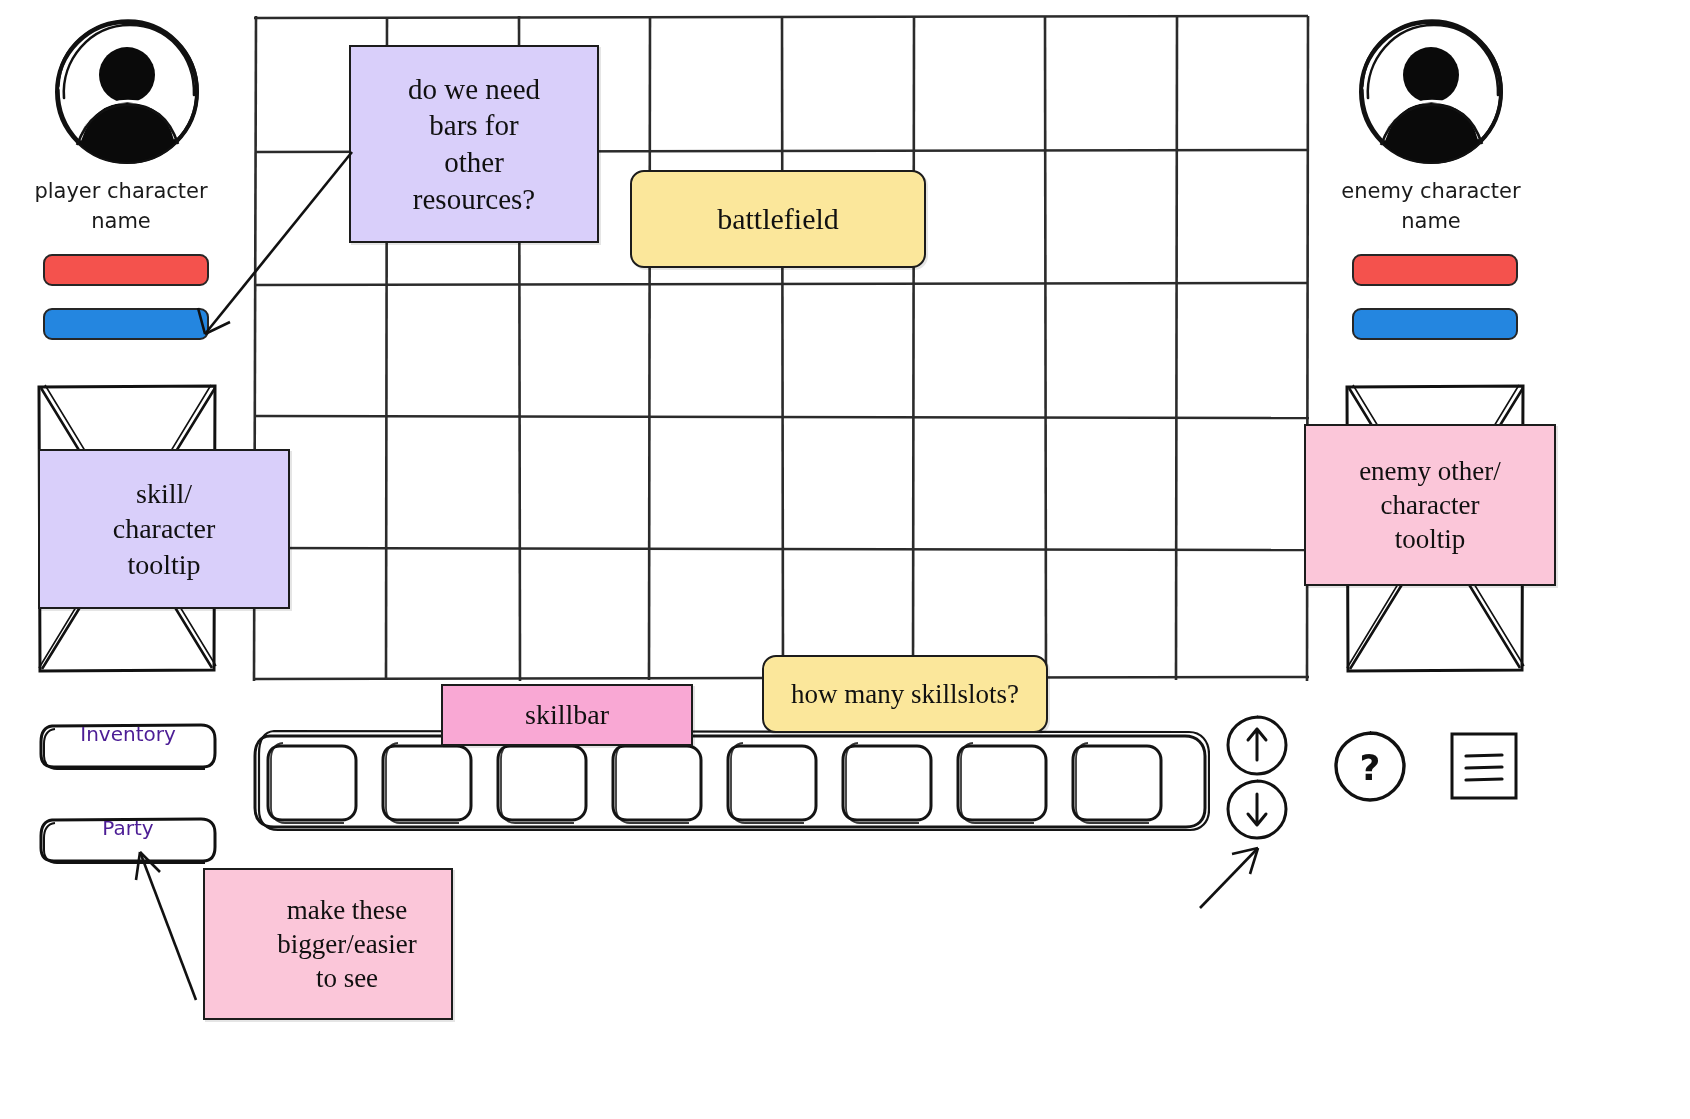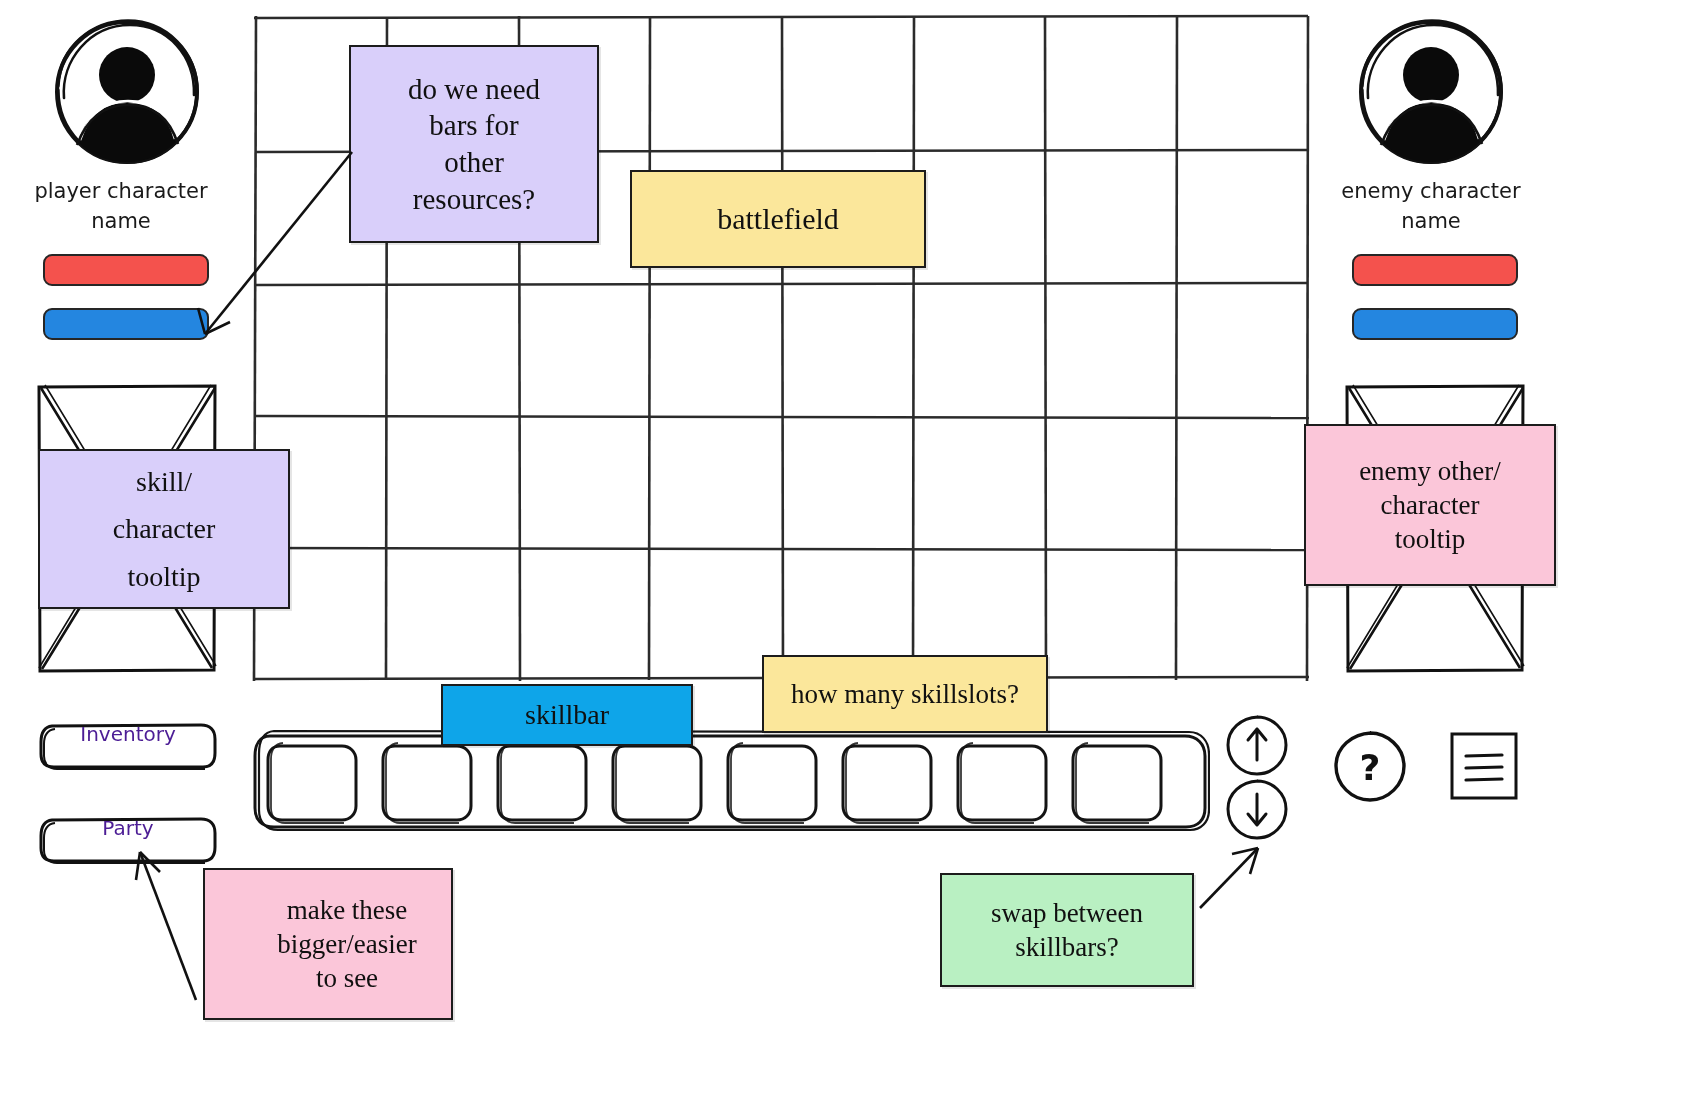--- a/index.html
+++ b/index.html
@@ -18,22 +18,22 @@
     display:flex;align-items:center;justify-content:center;
     text-align:center;
     font-family:Liberation Serif, serif;
     color:#101010;
     line-height:1.26;
     box-shadow:2px 2px 0 rgba(0,0,0,0.10);
     z-index:40;
     padding:4px 8px;
   }
   .note.purple{background:#d9cffa;}
-  .note.yellow{background:#fbe79b;}
-  .note.blue{background:#0ea5e9;}
+  .note.yellow{background:#fbe79b;border-radius:14px;}
+  .note.blue{background:#f9a8d4;}
   .note.pink{background:#fbc6d9;}
   .note.green{background:#b9f0c2;}
 
   
   .char-name{
     position:absolute;text-align:center;color:#1a1a1a;
     font-size:21px;line-height:1.45;
   }
   .bar{
     position:absolute;box-sizing:border-box;
@@ -225,21 +225,21 @@
     <div>do we need</div>
     <div>bars for</div>
     <div>other</div>
     <div>resources?</div>
   </div>
 
   <div class="note yellow" style="left:630px;top:170px;width:296px;height:98px;font-size:30px;">
     <span>battlefield</span>
   </div>
 
-  <div class="note purple" style="left:38px;top:449px;width:252px;height:160px;font-size:28px;flex-direction:column;gap:12px;">
+  <div class="note purple" style="left:38px;top:449px;width:252px;height:160px;font-size:28px;flex-direction:column;">
     <div>skill/</div>
     <div>character</div>
     <div>tooltip</div>
   </div>
 
   <div class="note pink" style="left:1304px;top:424px;width:252px;height:162px;font-size:27px;flex-direction:column;">
     <div>enemy other/</div>
     <div>character</div>
     <div>tooltip</div>
   </div>
@@ -252,18 +252,14 @@
     <div>how many skill</div>
     <div>slots?</div>
   </div>
 
   <div class="note pink" style="left:203px;top:868px;width:250px;height:152px;font-size:27px;flex-direction:column;padding-left:46px;">
     <div>make these</div>
     <div>bigger/easier</div>
     <div>to see</div>
   </div>
 
-  <div class="note green" style="left:940px;top:873px;width:254px;height:114px;font-size:27px;flex-direction:column;">
-    <div>swap between</div>
-    <div>skillbars?</div>
-  </div>
 
 </div>
 
 </body></html>

